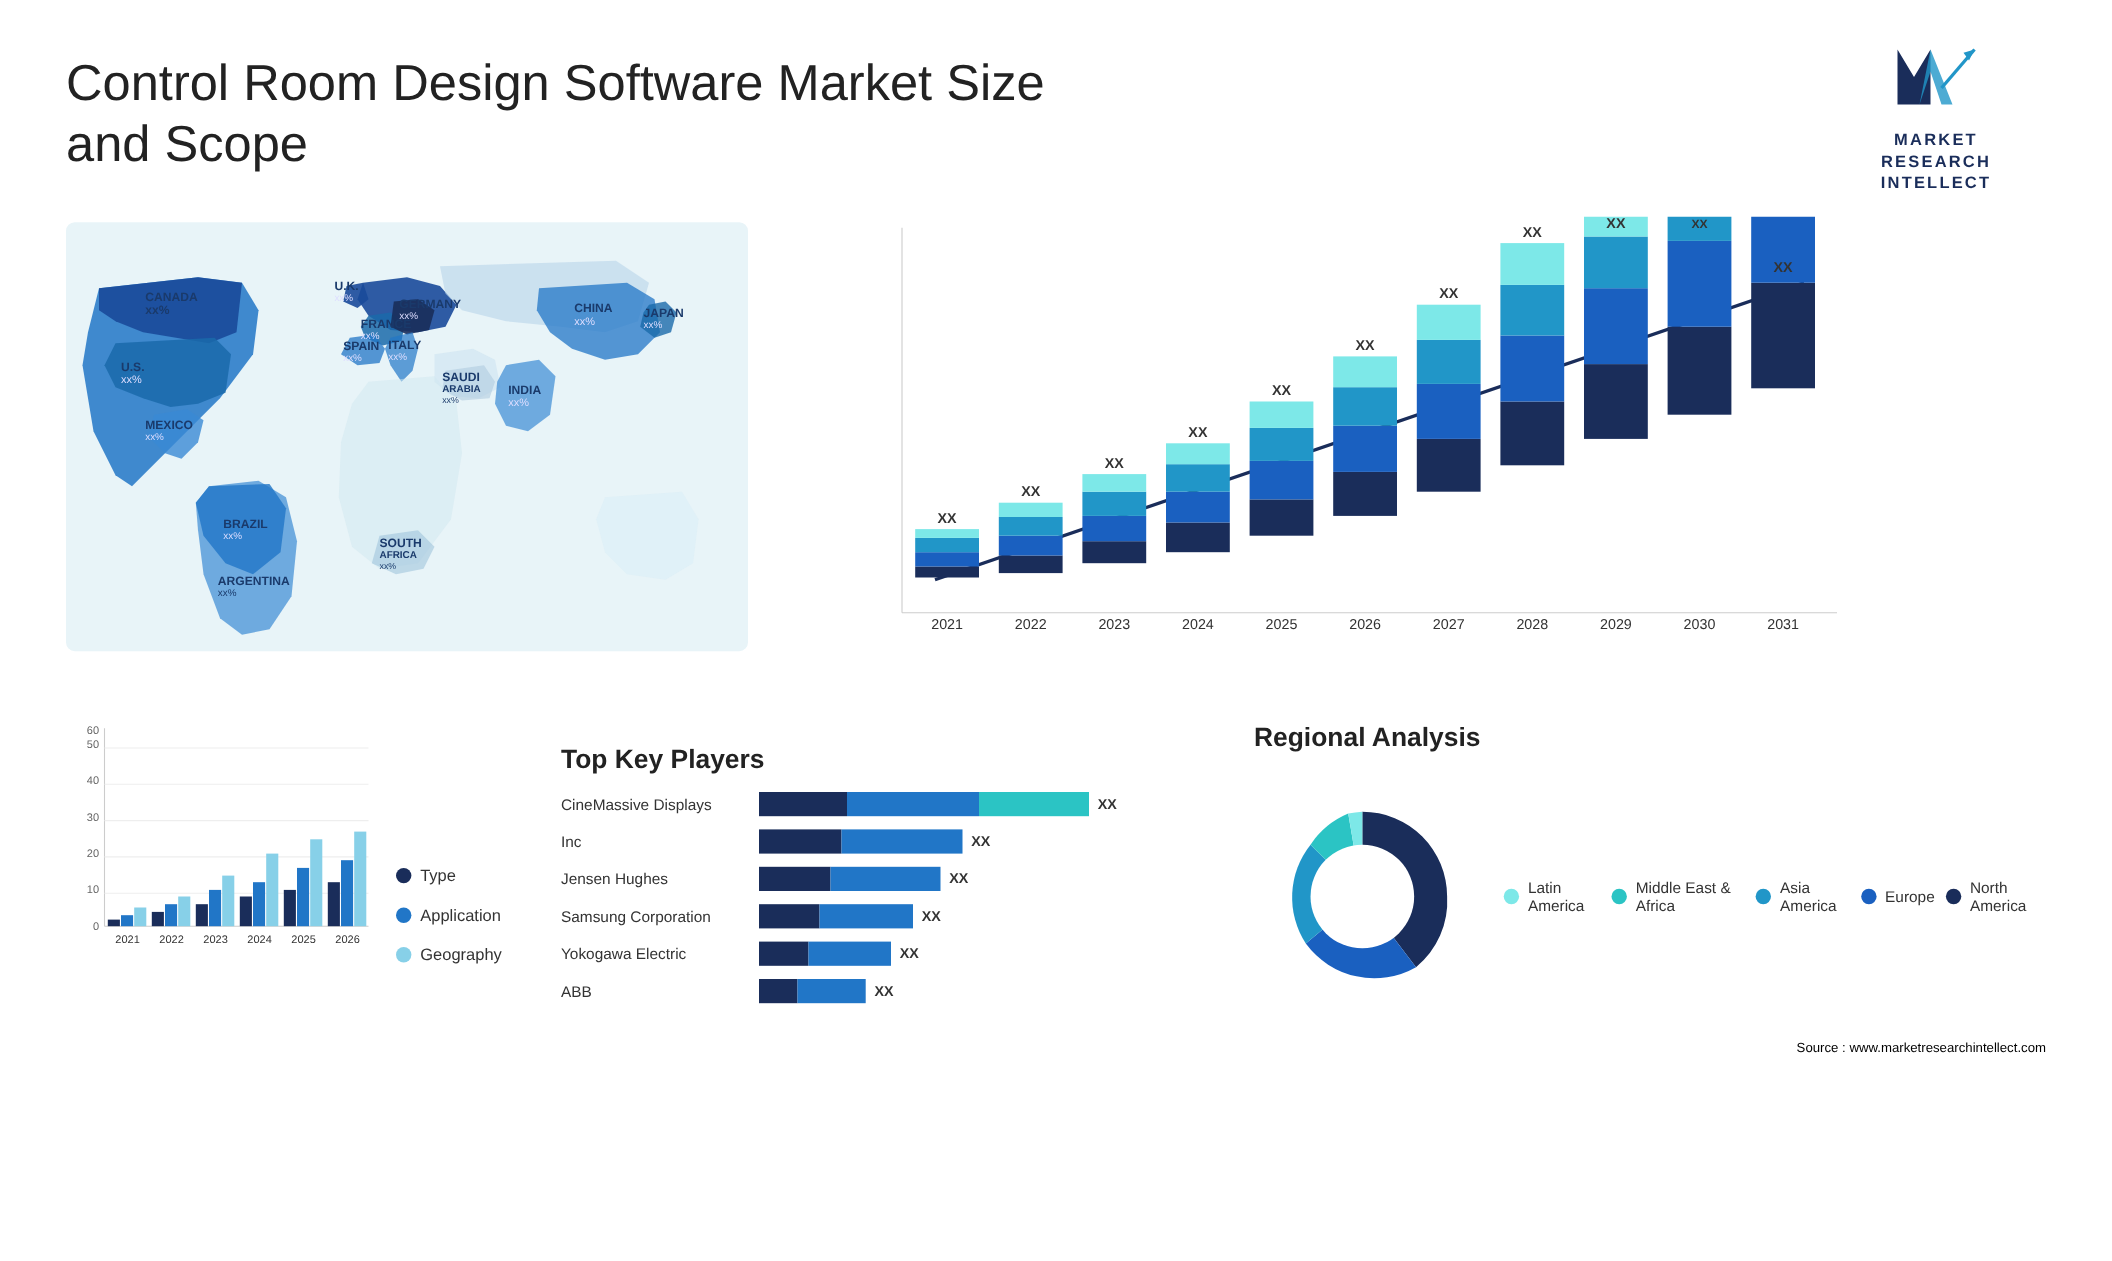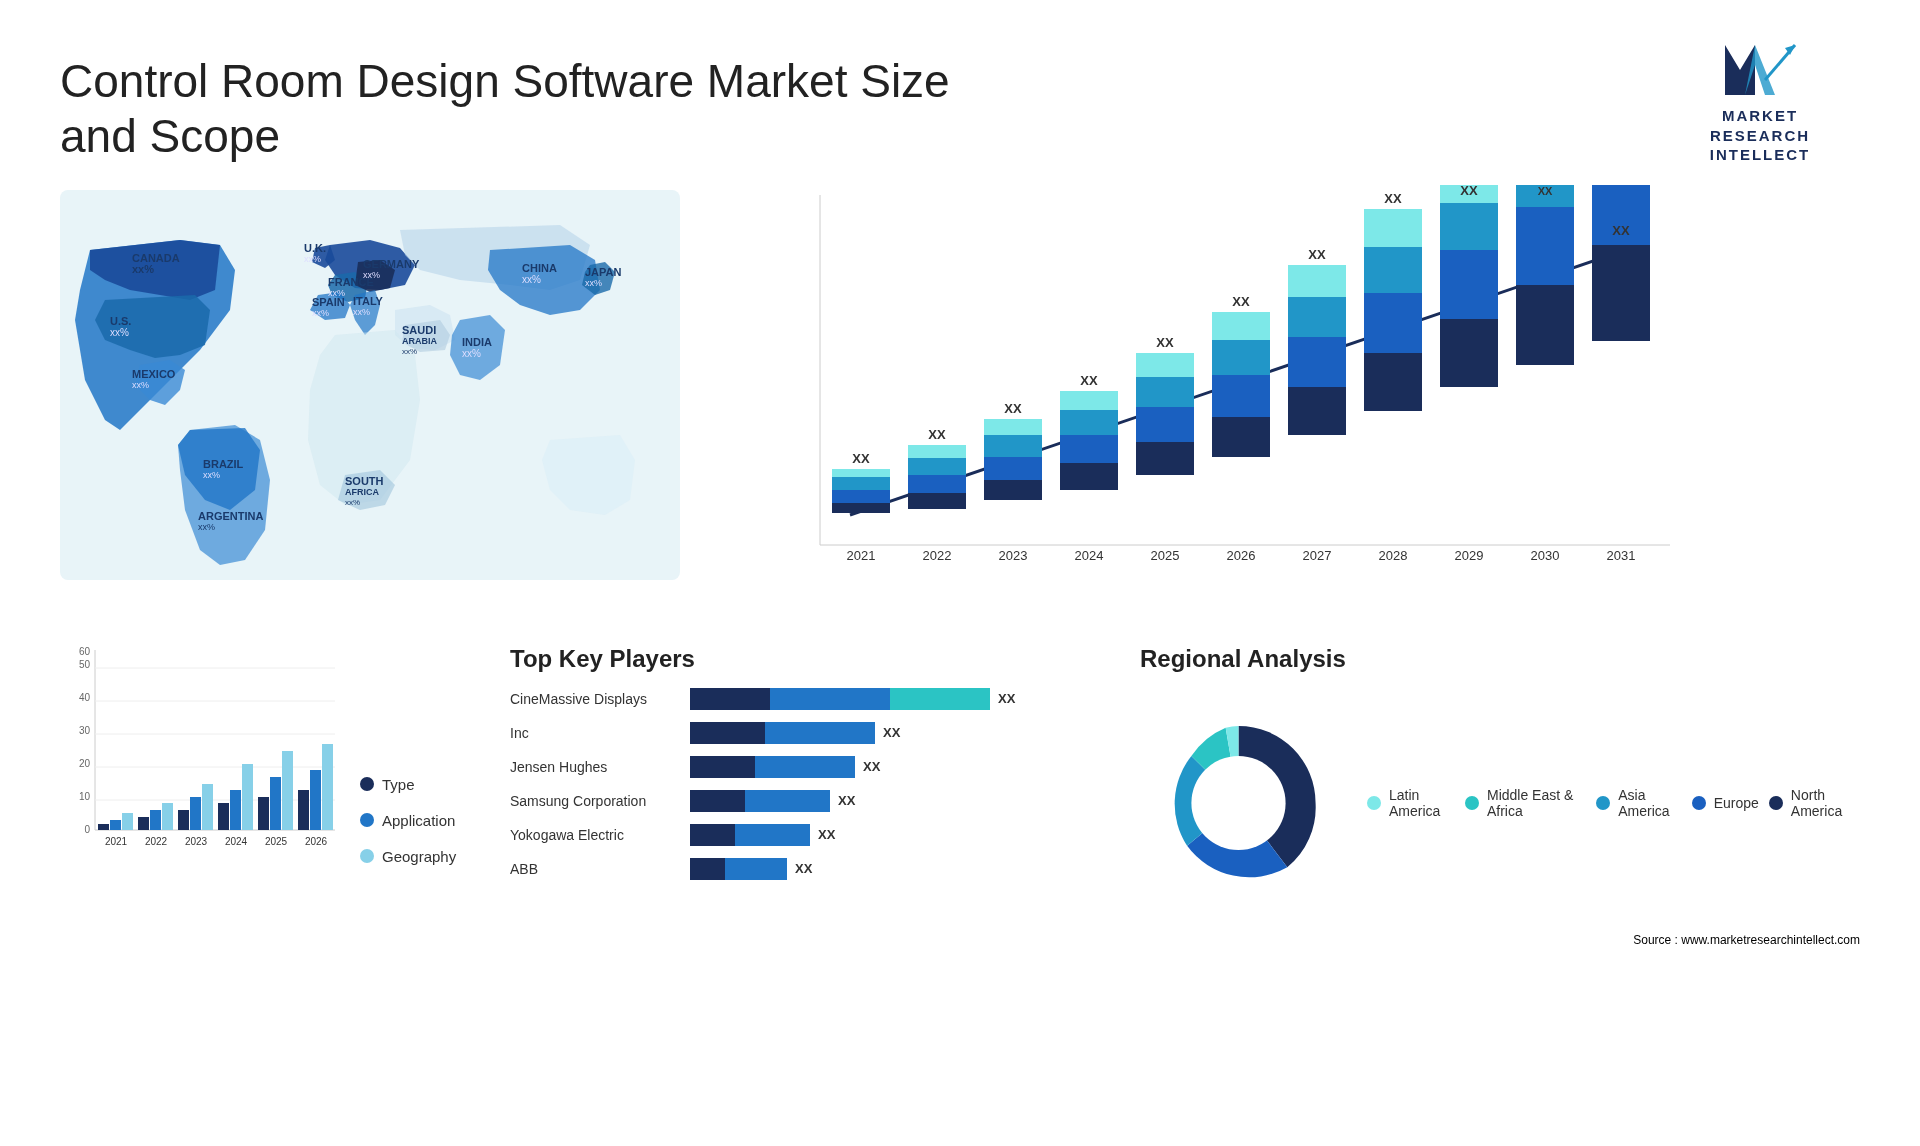--- a/index.html
+++ b/index.html
@@ -8,35 +8,35 @@
       background: #fff;
       width: 1920px;
       min-height: 1146px;
       overflow-x: hidden;
     }
 
     
     .header {
       display: flex;
       justify-content: space-between;
-      align-items: flex-end;
+      align-items: center;
       padding: 30px 60px 20px 60px;
     }
     .main-title {
       font-size: 46px;
       font-weight: 400;
       color: #222;
       max-width: 900px;
       line-height: 1.2;
     }
     .logo-area {
       display: flex;
       flex-direction: column;
       align-items: center;
-      gap: 6px;
+      gap: 18px;
       min-width: 200px;
     }
     .logo-icon {
       width: 80px;
       height: 70px;
     }
     .logo-text {
       font-size: 13px;
       font-weight: 700;
       color: #1a2d5a;
@@ -127,20 +127,21 @@
     .legend-dot {
       width: 14px;
       height: 14px;
       border-radius: 50%;
       flex-shrink: 0;
     }
 
     
     .players-section {
       position: relative;
+      margin-top: 20px;
     }
     .players-list {
       margin-top: 5px;
     }
     .player-row {
       display: flex;
       align-items: center;
       margin-bottom: 12px;
       gap: 10px;
     }

